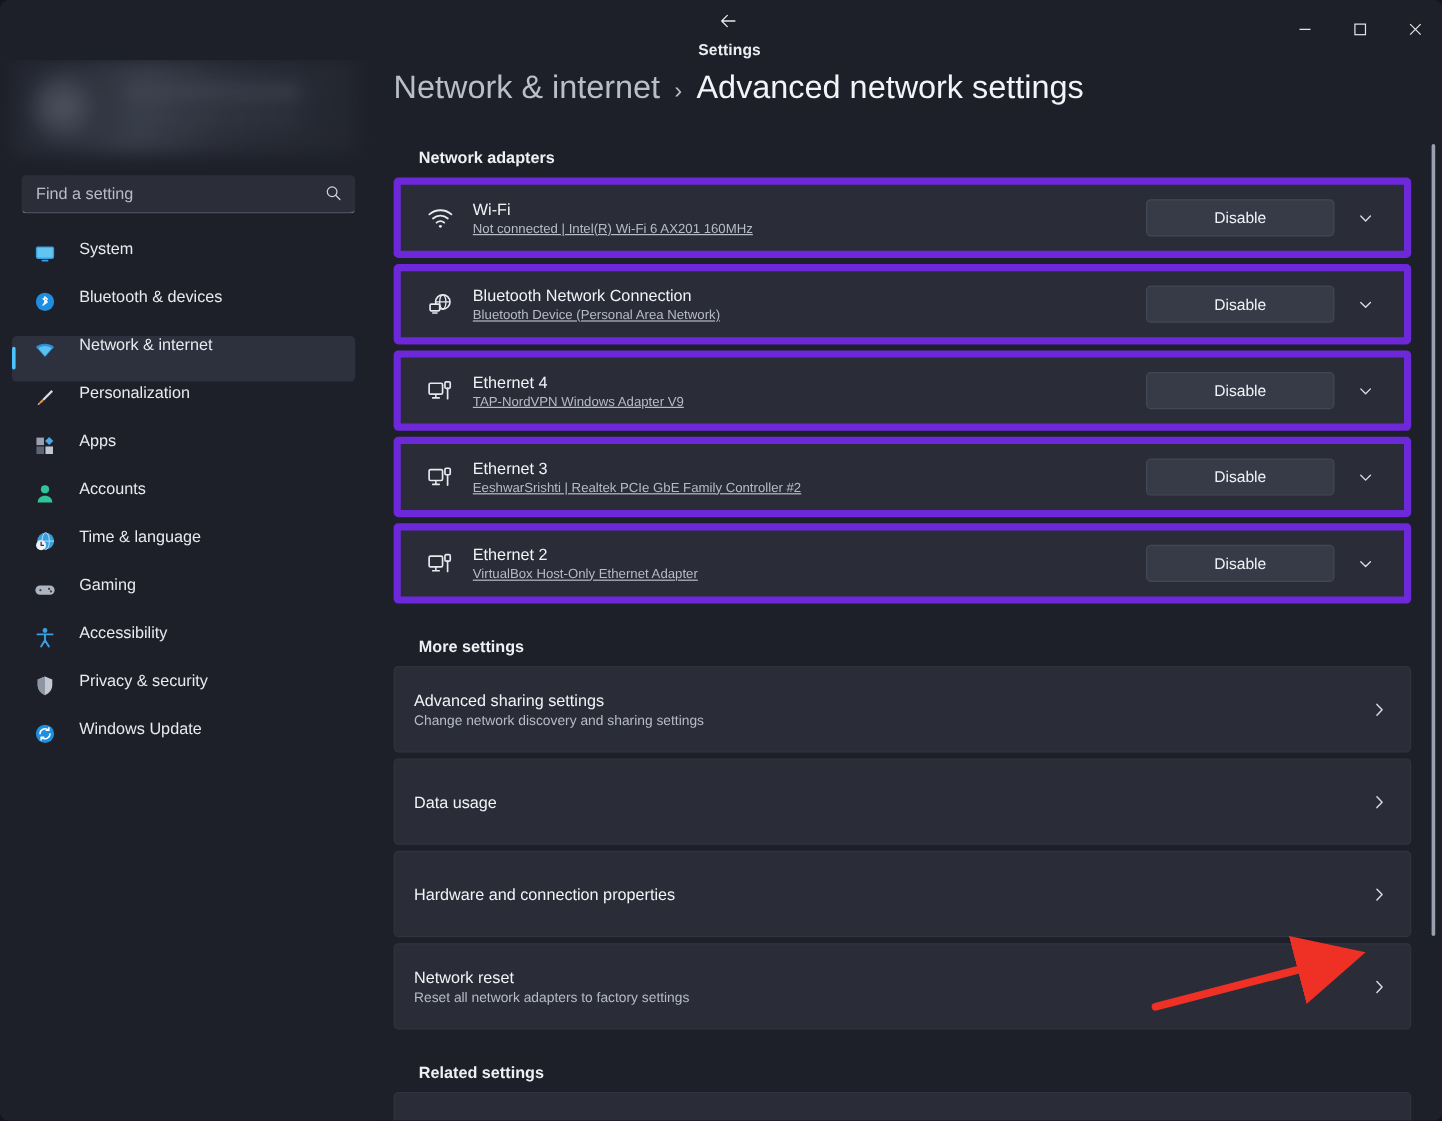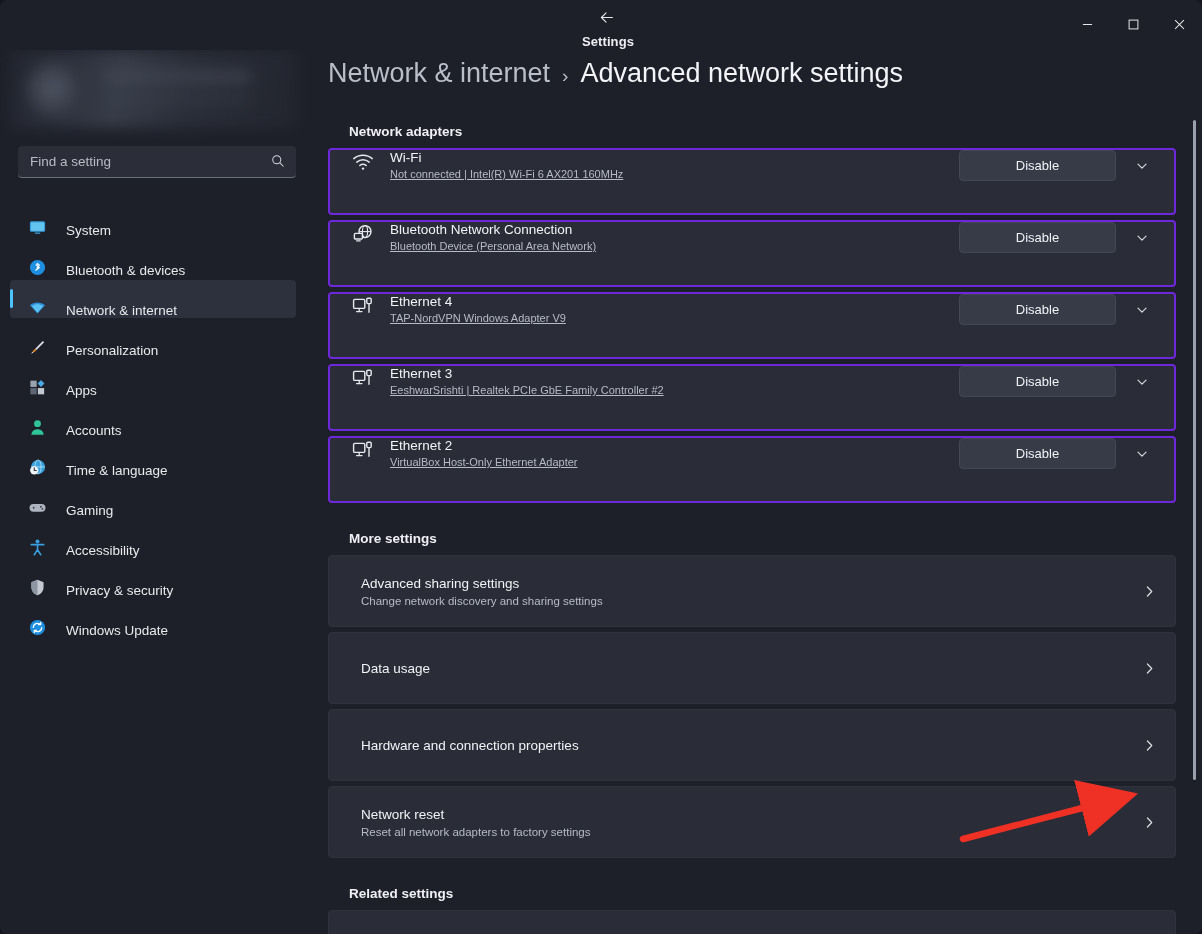--- a/index.html
+++ b/index.html
@@ -97,21 +97,21 @@
   }
   .search-input::placeholder { color: #b9bcc4; }
   .search-icon {
     position: absolute; right: 11px; top: 8px;
     color: #d3d6dc;
   }
   .nav { margin-top: 22px; }
   .nav-item {
     position: relative;
     height: 38px; margin: 1px 16px 2px 10px;
-    display: flex; align-items: flex-end;
+    display: flex; align-items: flex-start;
     border-radius: 4px;
     padding-left: 16px;
     cursor: default;
   }
   .nav-item.selected { background: #2d313d; }
   .nav-item.selected::before {
     content: "";
     position: absolute; left: 0; top: 9px;
     width: 3px; height: 19px; border-radius: 2px;
     background: #4cc2ff;
@@ -145,23 +145,23 @@
     margin: 12px 0 9px 16px;
     font-size: 13.5px; font-weight: bold; color: #eef0f4; padding-left: 21px;
   }
   .cards { margin-left: 16px; width: 848px; }
 
   .adapter-card {
     height: 67px;
     background: #2a2d38;
     border-radius: 4px;
     margin-bottom: 5px;
-    display: flex; align-items: flex-start;
+    display: flex; align-items: center;
     padding: 0 14px 0 16px;
-    border: 2px solid #6d28d9;
+    border: 6px solid #6d28d9;
   }
   .ad-icon {
     width: 34px; flex: 0 0 34px;
     display: flex; align-items: center; justify-content: center;
     color: #e7e9ee; margin-right: 10px;
   }
   .ad-text { flex: 1; min-width: 0; }
   .ad-title { font-size: 13.5px; color: #f1f3f6; margin-bottom: 3px; }
   .ad-sub { font-size: 11px; color: #b7bbc5; text-decoration: underline; }
   .ad-btn {
@@ -182,21 +182,21 @@
 
   .setting-card {
     background: #2a2d38;
     border-radius: 4px;
     margin-bottom: 5px;
     min-height: 72px;
     display: flex; align-items: center;
     padding: 0 18px 0 16px;
     border: 1px solid #30333e;
   }
-  .sc-text { flex: 1; margin-left: 16px; }
+  .sc-text { flex: 1; }
   .sc-title { font-size: 13.5px; color: #f1f3f6; }
   .sc-sub { font-size: 11.5px; color: #b7bbc5; margin-top: 4px; }
   .sc-chev { color: #d9dce2; display: flex; align-items: center; }
 
   
   .scrollbar-track {
     position: absolute; right: 2px; top: 50px;
     width: 12px; height: 884px;
   }
   .scrollbar-thumb {

